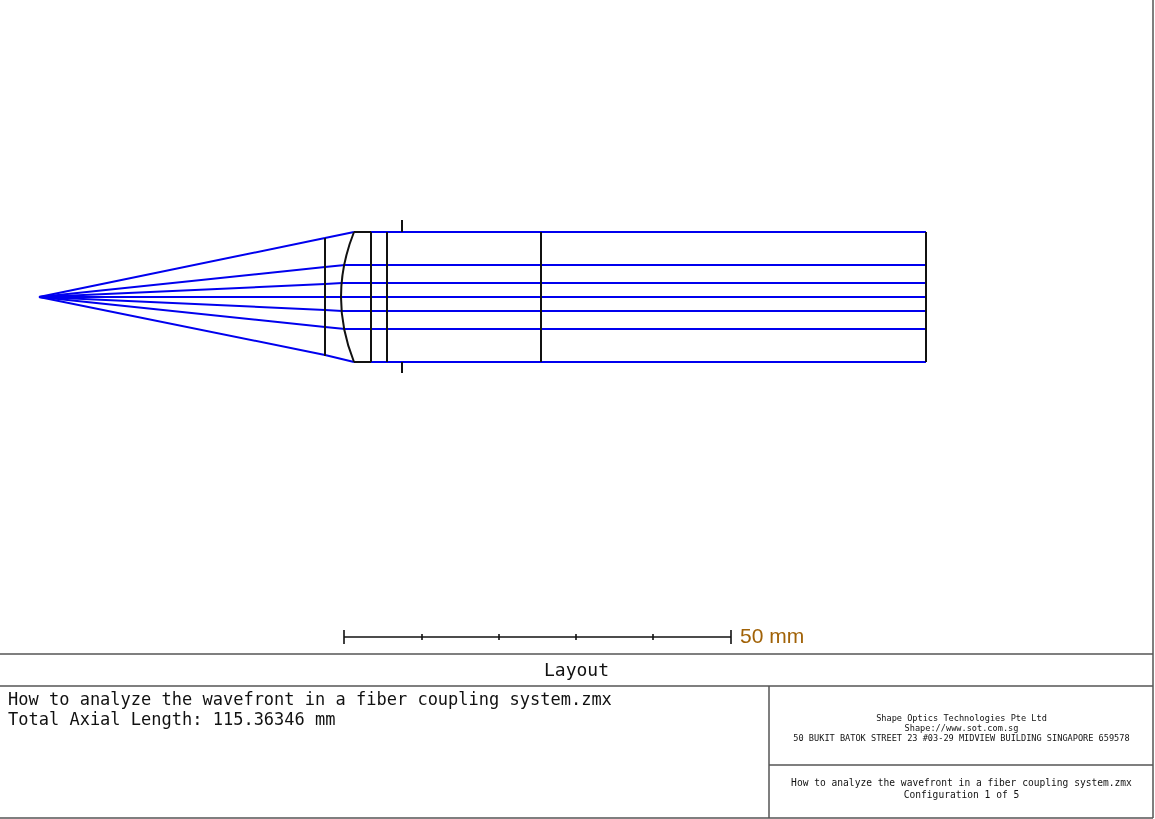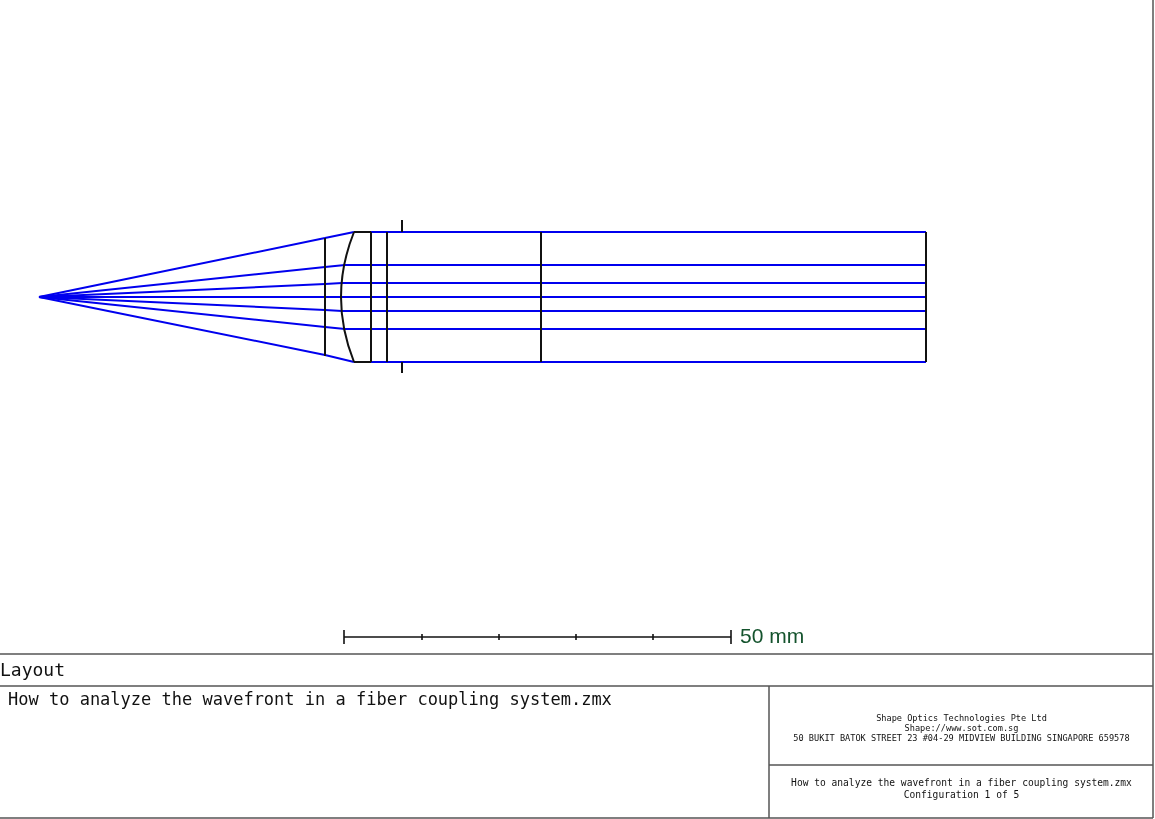--- a/index.html
+++ b/index.html
@@ -1,25 +1,25 @@
 <!DOCTYPE html>
 <html><head>
   <meta charset="utf-8">
   <style>
     html, body { margin: 0; padding: 0; background: #ffffff; }
     body { width: 1155px; height: 819px; position: relative; overflow: hidden; }
     .frame { position: absolute; left: 0; top: 0; width: 1155px; height: 819px; }
     .plot-svg { position: absolute; left: 0; top: 0; }
     .scale-label {
       position: absolute; left: 740px; top: 624px;
-      font-family: "Liberation Sans", sans-serif; font-size: 21px; color: #14532d;
+      font-family: "Liberation Sans", sans-serif; font-size: 21px; color: #a16207;
     }
     .title-row {
       position: absolute; left: 0; top: 655px; width: 1153px; height: 31px;
-      line-height: 30px;
+      text-align: center; line-height: 30px;
       font-family: "DejaVu Sans Mono", monospace; font-size: 18px; color: #111;
     }
     .left-info {
       position: absolute; left: 8px; top: 689px; width: 755px;
       font-family: "DejaVu Sans Mono", monospace; font-size: 17px; line-height: 20px; color: #111;
     }
     .left-info div { white-space: nowrap; }
     .company-block {
       position: absolute; left: 770px; top: 687px; width: 383px; height: 78px;
       display: flex; flex-direction: column; justify-content: center; align-items: center;
@@ -98,26 +98,27 @@
       <line x1="731" y1="630" x2="731" y2="644"></line>
     </g>
   </svg>
 
   <div class="scale-label">50 mm</div>
 
   <div class="title-row">Layout</div>
 
   <div class="left-info">
     <div>How to analyze the wavefront in a fiber coupling system.zmx</div>
+    <div>Total Axial Length:  115.36346 mm</div>
   </div>
 
   <div class="company-block">
     <div>Shape Optics Technologies Pte Ltd</div>
     <div>Shape://www.sot.com.sg</div>
-    <div>50 BUKIT BATOK STREET 23 #04-29 MIDVIEW BUILDING SINGAPORE 659578</div>
+    <div>50 BUKIT BATOK STREET 23 #03-29 MIDVIEW BUILDING SINGAPORE 659578</div>
   </div>
 
   <div class="file-block">
     <div>How to analyze the wavefront in a fiber coupling system.zmx</div>
     <div>Configuration 1 of 5</div>
   </div>
 
 </div>
 
 </body></html>

